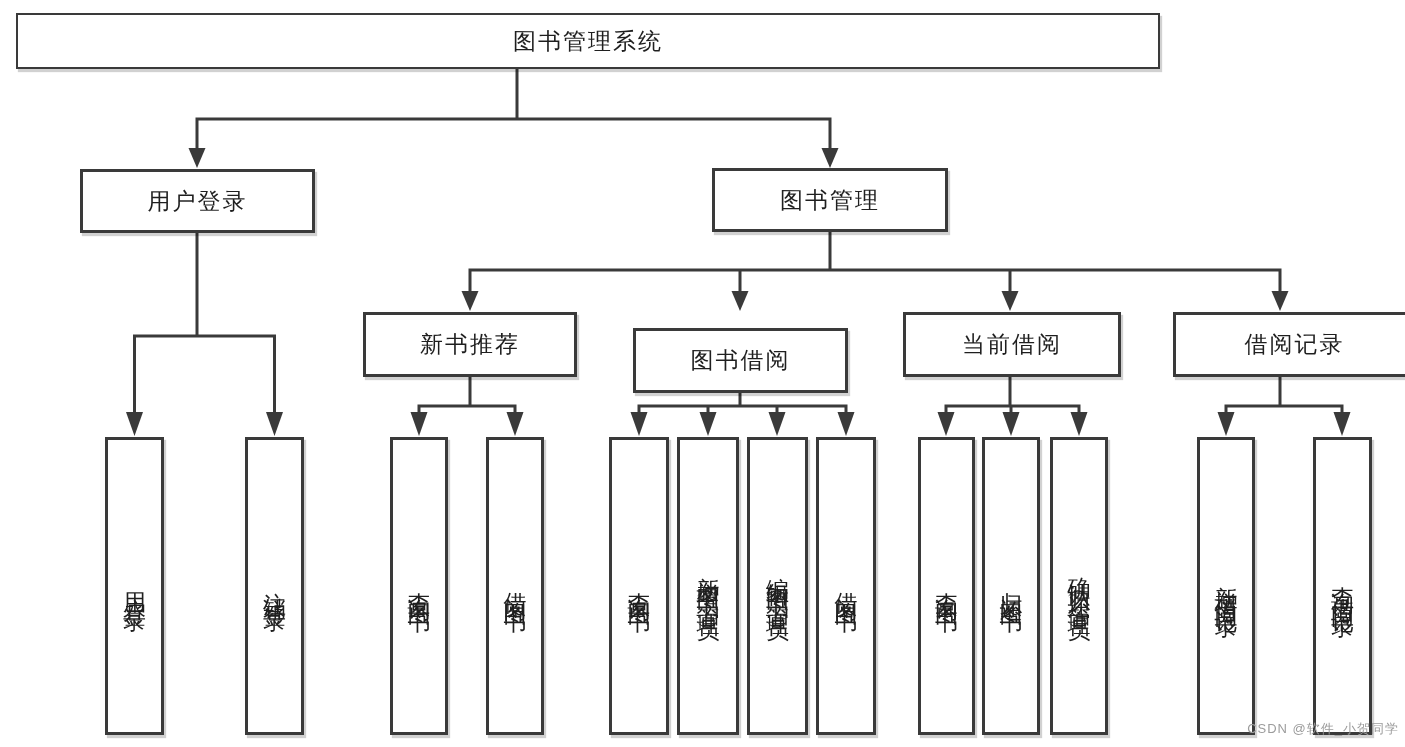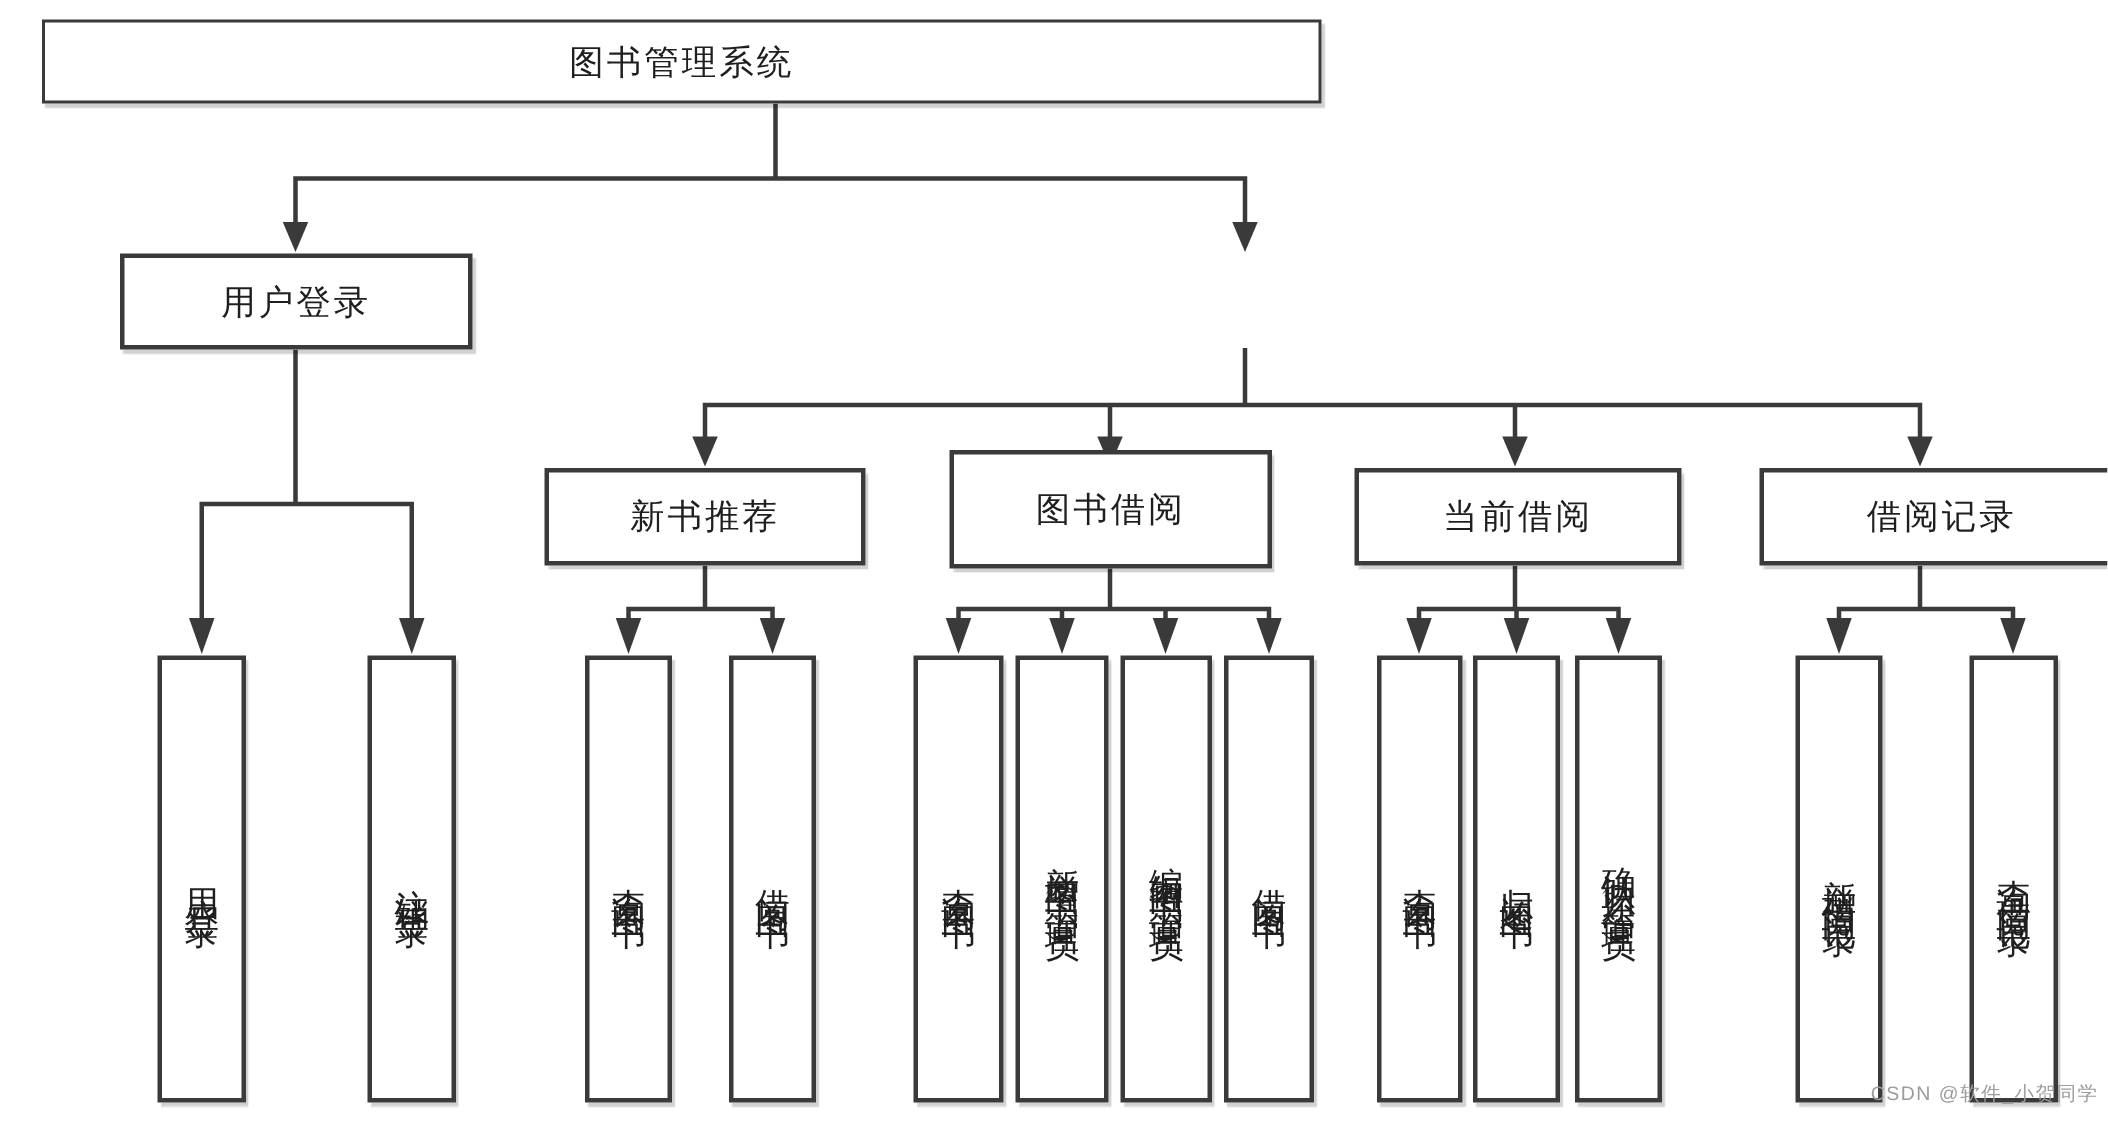--- a/index.html
+++ b/index.html
@@ -97,26 +97,27 @@
       <polygon points="768.5,412 785.5,412 777,436"></polygon>
       <polygon points="837.5,412 854.5,412 846,436"></polygon>
       <polygon points="937.5,412 954.5,412 946,436"></polygon>
       <polygon points="1002.5,412 1019.5,412 1011,436"></polygon>
       <polygon points="1070.5,412 1087.5,412 1079,436"></polygon>
       <polygon points="1217.5,412 1234.5,412 1226,436"></polygon>
       <polygon points="1333.5,412 1350.5,412 1342,436"></polygon>
     </g>
   </svg>
 
-  <div class="node root" style="left:28px; top:13px; width:853px; height:56px;">图书管理系统</div>
+  <div class="node root" style="left:16px; top:13px; width:1144px; height:56px;">图书管理系统</div>
 
   <div class="node" style="left:80px; top:169px; width:235px; height:64px;">用户登录</div>
+  <div class="node" style="left:712px; top:168px; width:236px; height:64px;">图书管理</div>
 
   <div class="node" style="left:363px; top:312px; width:214px; height:65px;">新书推荐</div>
-  <div class="node" style="left:633px; top:300px; width:215px; height:79px;">图书借阅</div>
+  <div class="node" style="left:633px; top:328px; width:215px; height:65px;">图书借阅</div>
   <div class="node" style="left:903px; top:312px; width:218px; height:65px;">当前借阅</div>
   <div class="node" style="left:1173px; top:312px; width:243px; height:65px;">借阅记录</div>
 
   <div class="leaf" style="left:105px; width:59px;">
     <span class="vtext">用户登录</span>
   </div>
   <div class="leaf" style="left:245px; width:59px;">
     <span class="vtext">注销登录</span>
   </div>
 

